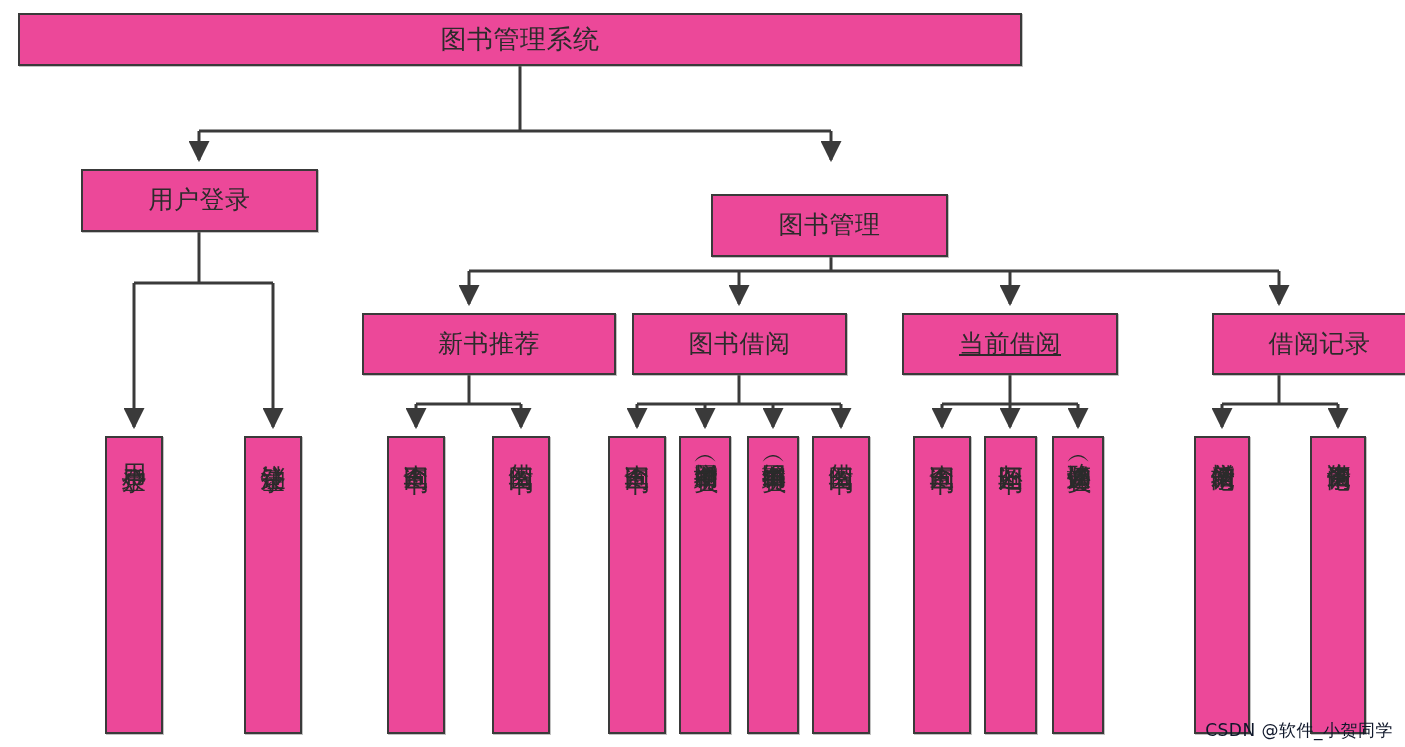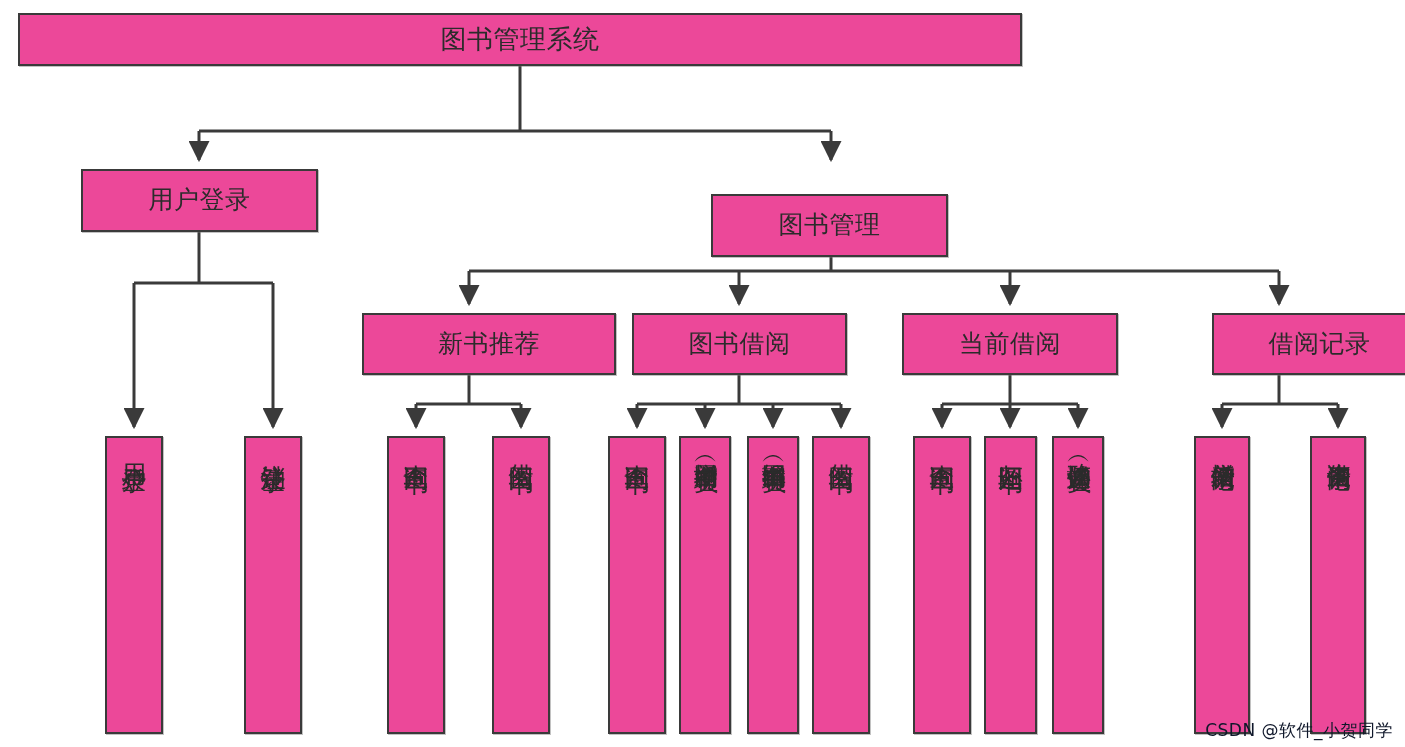--- a/index.html
+++ b/index.html
@@ -146,21 +146,21 @@
   <div class="node h" style="left:711px; top:169px; width:237px; height:63px;margin-top:25px;">
     <span class="node-label">图书管理</span>
   </div>
 
   <div class="node h" style="left:362px; top:313px; width:254px; height:62px;">
     <span class="node-label">新书推荐</span>
   </div>
   <div class="node h" style="left:632px; top:313px; width:215px; height:62px;">
     <span class="node-label">图书借阅</span>
   </div>
-  <div class="node h" style="left:902px; top:313px; width:216px; height:62px;">
+  <div class="node h" style="left:902px; top:313px; width:216px; height:62px;text-decoration:underline;">
     <span class="node-label">当前借阅</span>
   </div>
   <div class="node h" style="left:1172px; top:313px; width:215px; height:62px;margin-left:40px;">
     <span class="node-label">借阅记录</span>
   </div>
 
   <div class="node v" style="left:105px; top:436px; width:58px; height:298px;">
     <span class="node-label">用户登录</span>
   </div>
   <div class="node v" style="left:244px; top:436px; width:58px; height:298px;">

